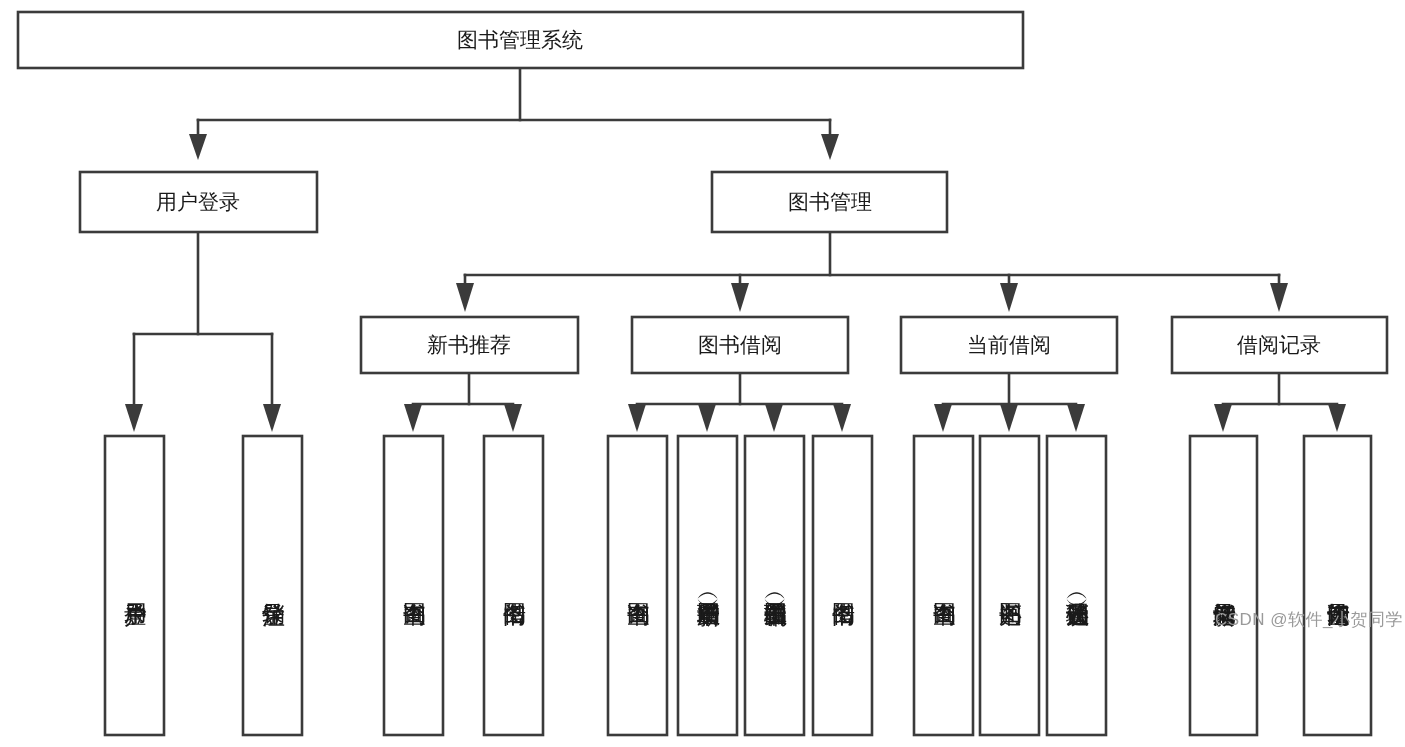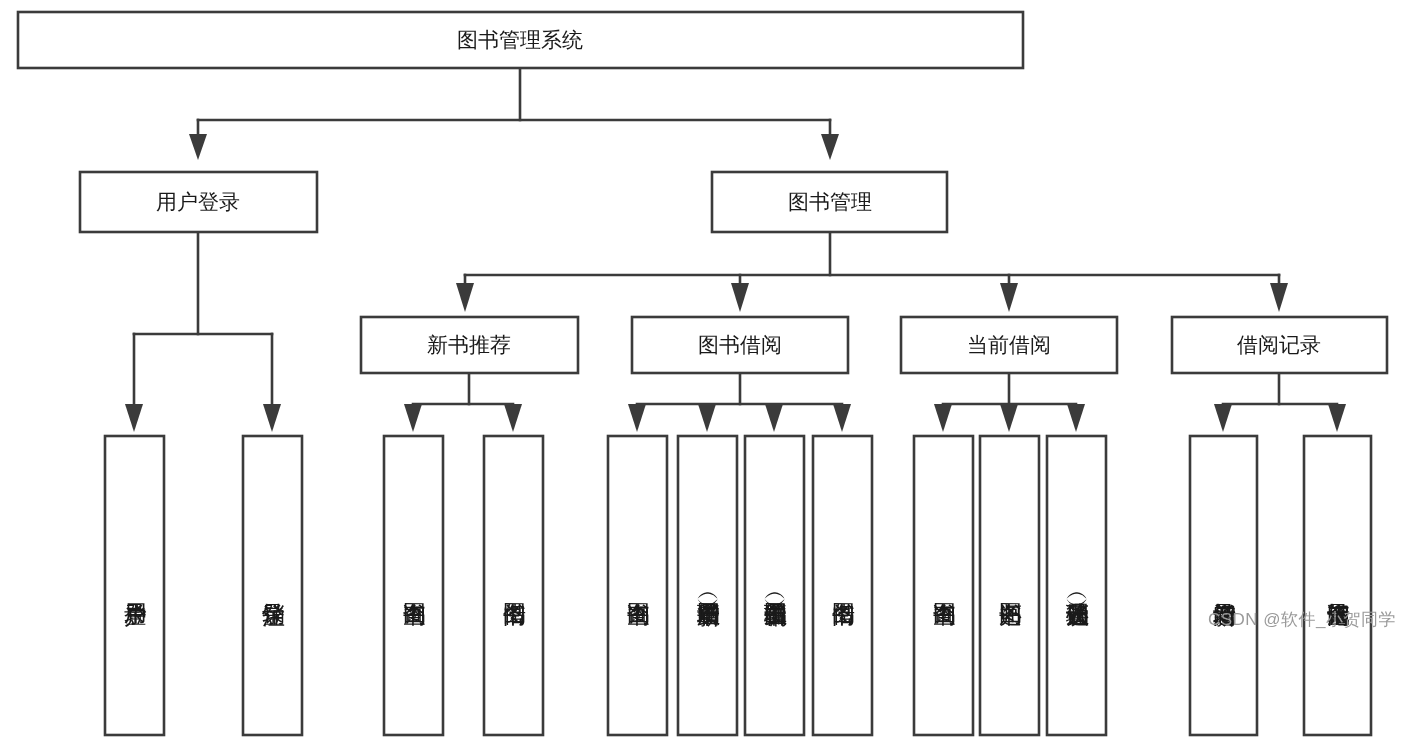--- a/index.html
+++ b/index.html
@@ -48,21 +48,21 @@
     dominant-baseline: middle;
   }
   .label-h {
     font-size: 21px;
   }
   .label-v {
     font-size: 23px;
   }
   .watermark {
     position: absolute;
-    right: 9px;
+    right: 2px;
     bottom: 6px;
     font-family: "Liberation Sans", "DejaVu Sans", sans-serif;
     font-size: 17px;
     color: #9a9a9a;
     white-space: nowrap;
     letter-spacing: 0.5px;
     pointer-events: none;
   }
 </style>
 </head>

